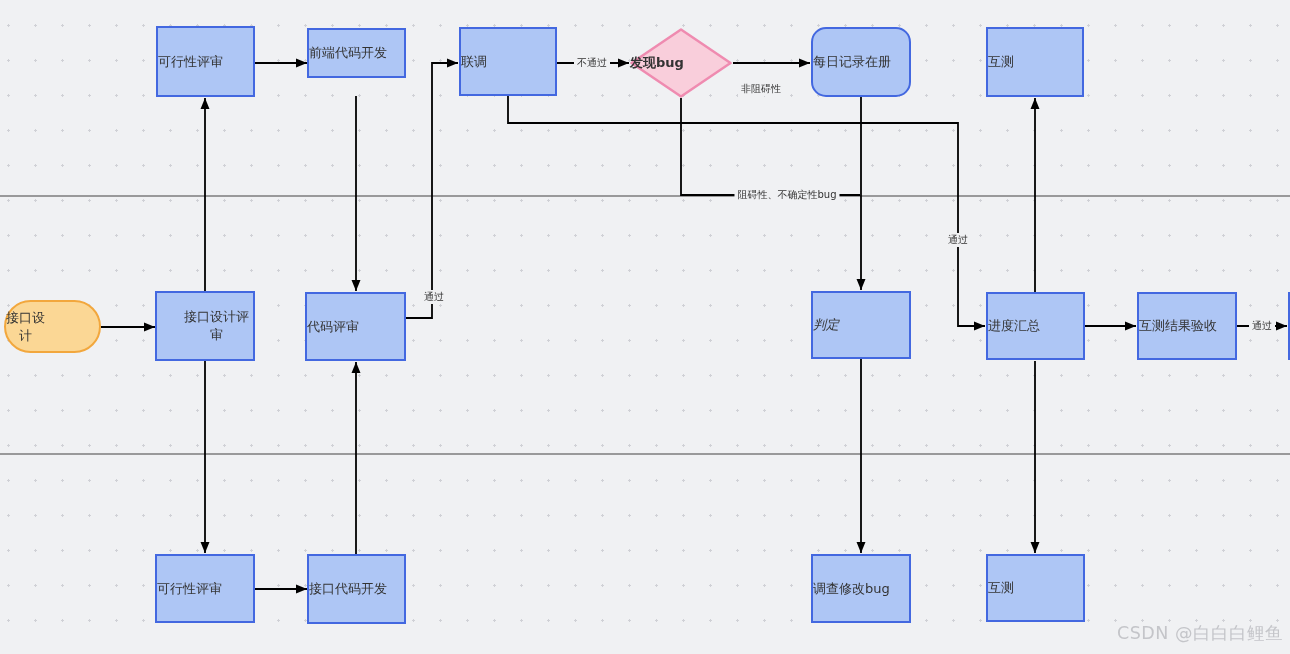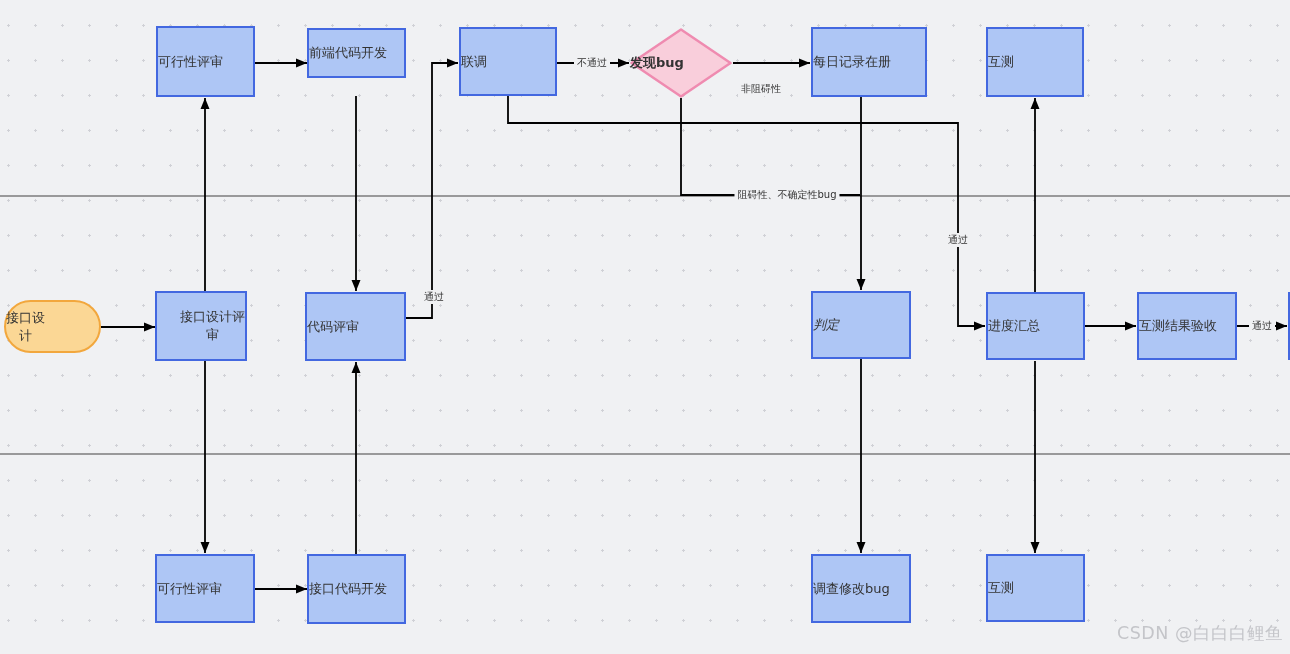--- a/index.html
+++ b/index.html
@@ -86,25 +86,25 @@
     <div class="edge-label" style="left: 761px; top: 63px; margin-top: 26px;">非阻碍性</div>
     <div class="edge-label" style="left: 747px; top: 195px; margin-left: 40px;">阻碍性、不确定性bug</div>
     <div class="edge-label" style="left: 958px; top: 240px;">通过</div>
     <div class="edge-label" style="left: 1262px; top: 326px;">通过</div>
     <div class="node process" style="left: 156px; top: 26px; width: 99px; height: 71px;"><span>可行性评审</span></div>
     <div class="node process" style="left: 307px; top: 28px; width: 99px; height: 50px;"><span>前端代码开发</span></div>
     <div class="node process" style="left: 459px; top: 27px; width: 98px; height: 69px;"><span>联调</span></div>
     <div class="node decision" style="left: 630px; top: 28px; width: 102px; height: 70px;"><svg width="102" height="70">
         <polygon points="51,1.5 100.5,35 51,68.5 1.5,35" fill="#f9cedb" stroke="#ef8bb0" stroke-width="2.5" stroke-linejoin="round"></polygon>
       </svg><span class="dlabel">发现bug</span></div>
-    <div class="node process" style="left: 811px; top: 27px; width: 116px; height: 70px;"><span>每日记录在册</span></div>
+    <div class="node process" style="left: 811px; top: 27px; width: 100px; height: 70px; border-radius: 15px;"><span>每日记录在册</span></div>
     <div class="node process" style="left: 986px; top: 27px; width: 98px; height: 70px;"><span>互测</span></div>
     <div class="node terminator" style="left: 4px; top: 300px; width: 97px; height: 53px;"><span>接口设
 计</span></div>
-    <div class="node process" style="left: 155px; top: 291px; width: 92px; height: 70px; padding-left: 23px;"><span>接口设计评审</span></div>
+    <div class="node process" style="left: 155px; top: 291px; width: 100px; height: 70px; padding-left: 23px;"><span>接口设计评审</span></div>
     <div class="node process" style="left: 305px; top: 292px; width: 101px; height: 69px;"><span>代码评审</span></div>
     <div class="node process" style="left: 811px; top: 291px; width: 100px; height: 68px; font-style: italic;"><span>判定</span></div>
     <div class="node process" style="left: 986px; top: 292px; width: 99px; height: 68px;"><span>进度汇总</span></div>
     <div class="node process" style="left: 1137px; top: 292px; width: 100px; height: 68px;"><span>互测结果验收</span></div>
     <div class="node process" style="left: 1288px; top: 292px; width: 60px; height: 68px;"><span></span></div>
     <div class="node process" style="left: 155px; top: 554px; width: 100px; height: 69px;"><span>可行性评审</span></div>
     <div class="node process" style="left: 307px; top: 554px; width: 99px; height: 70px;"><span>接口代码开发</span></div>
     <div class="node process" style="left: 811px; top: 554px; width: 100px; height: 69px;"><span>调查修改bug</span></div>
     <div class="node process" style="left: 986px; top: 554px; width: 99px; height: 68px;"><span>互测</span></div>
   </div>

